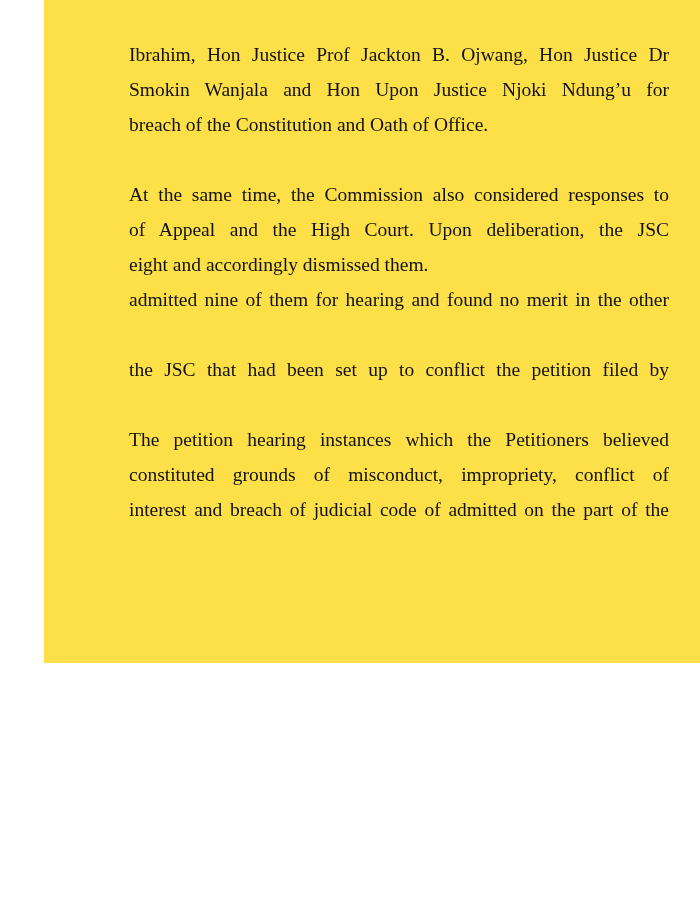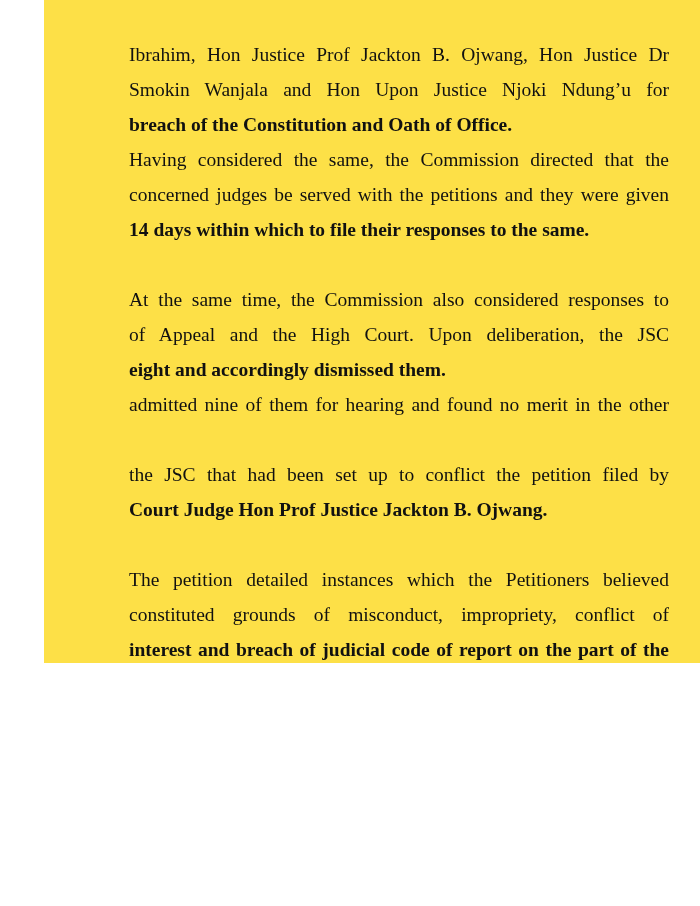--- a/index.html
+++ b/index.html
@@ -31,21 +31,20 @@
   .paragraph.spaced {
     margin-top: 35px;
   }
   .line {
     text-align: justify;
     text-align-last: justify;
     white-space: normal;
   }
   .line.last {
     text-align-last: left;
-    font-weight: bold;
   }
   .line.last.justified {
     text-align-last: justify;
   }
   .footer {
     position: absolute;
     left: 0;
     right: 84px;
     top: 826px;
     text-align: right;
@@ -57,37 +56,31 @@
 </head>
 <body>
 
 <div class="page">
   <div class="text-block" id="paragraphs-container">
       <div class="paragraph">
         <div class="line">Ibrahim, Hon Justice Prof Jackton B. Ojwang, Hon Justice Dr</div>
         <div class="line">Smokin Wanjala and Hon Upon Justice Njoki Ndung’u  for</div>
         <div class="line last">breach of the Constitution and Oath of Office.</div>
       </div>
-      <div class="paragraph">
-        <div class="line">Having considered the same, the Commission directed that the</div>
-        <div class="line">concerned judges be served with the petitions and they were given</div>
-        <div class="line last">14 days within which to file their responses to the same.</div>
-      </div>
       <div class="paragraph spaced">
         <div class="line">At the same time, the Commission also considered responses to</div>
         <div class="line">of Appeal and the High Court. Upon deliberation, the JSC</div>
         <div class="line last">eight and accordingly dismissed them.</div>
         <div class="line">admitted nine of them for hearing and found no merit in the other</div>
       </div>
       <div class="paragraph spaced">
         <div class="line">the JSC that had been set up to conflict the petition filed by</div>
-        <div class="line last">Court Judge Hon Prof Justice Jackton B. Ojwang.</div>
       </div>
       <div class="paragraph spaced">
-        <div class="line">The petition detailed instances which the Petitioners believed</div>
+        <div class="line">The petition hearing instances which the Petitioners believed</div>
         <div class="line">constituted grounds of misconduct, impropriety, conflict of</div>
-        <div class="line last justified">interest and breach of judicial code of report on the part of the</div>
+        <div class="line last justified">interest and breach of judicial code of admitted on the part of the</div>
       </div>
     </div>
   <div class="footer">
     <span>2</span>
   </div>
 </div>
 
 </body></html>

